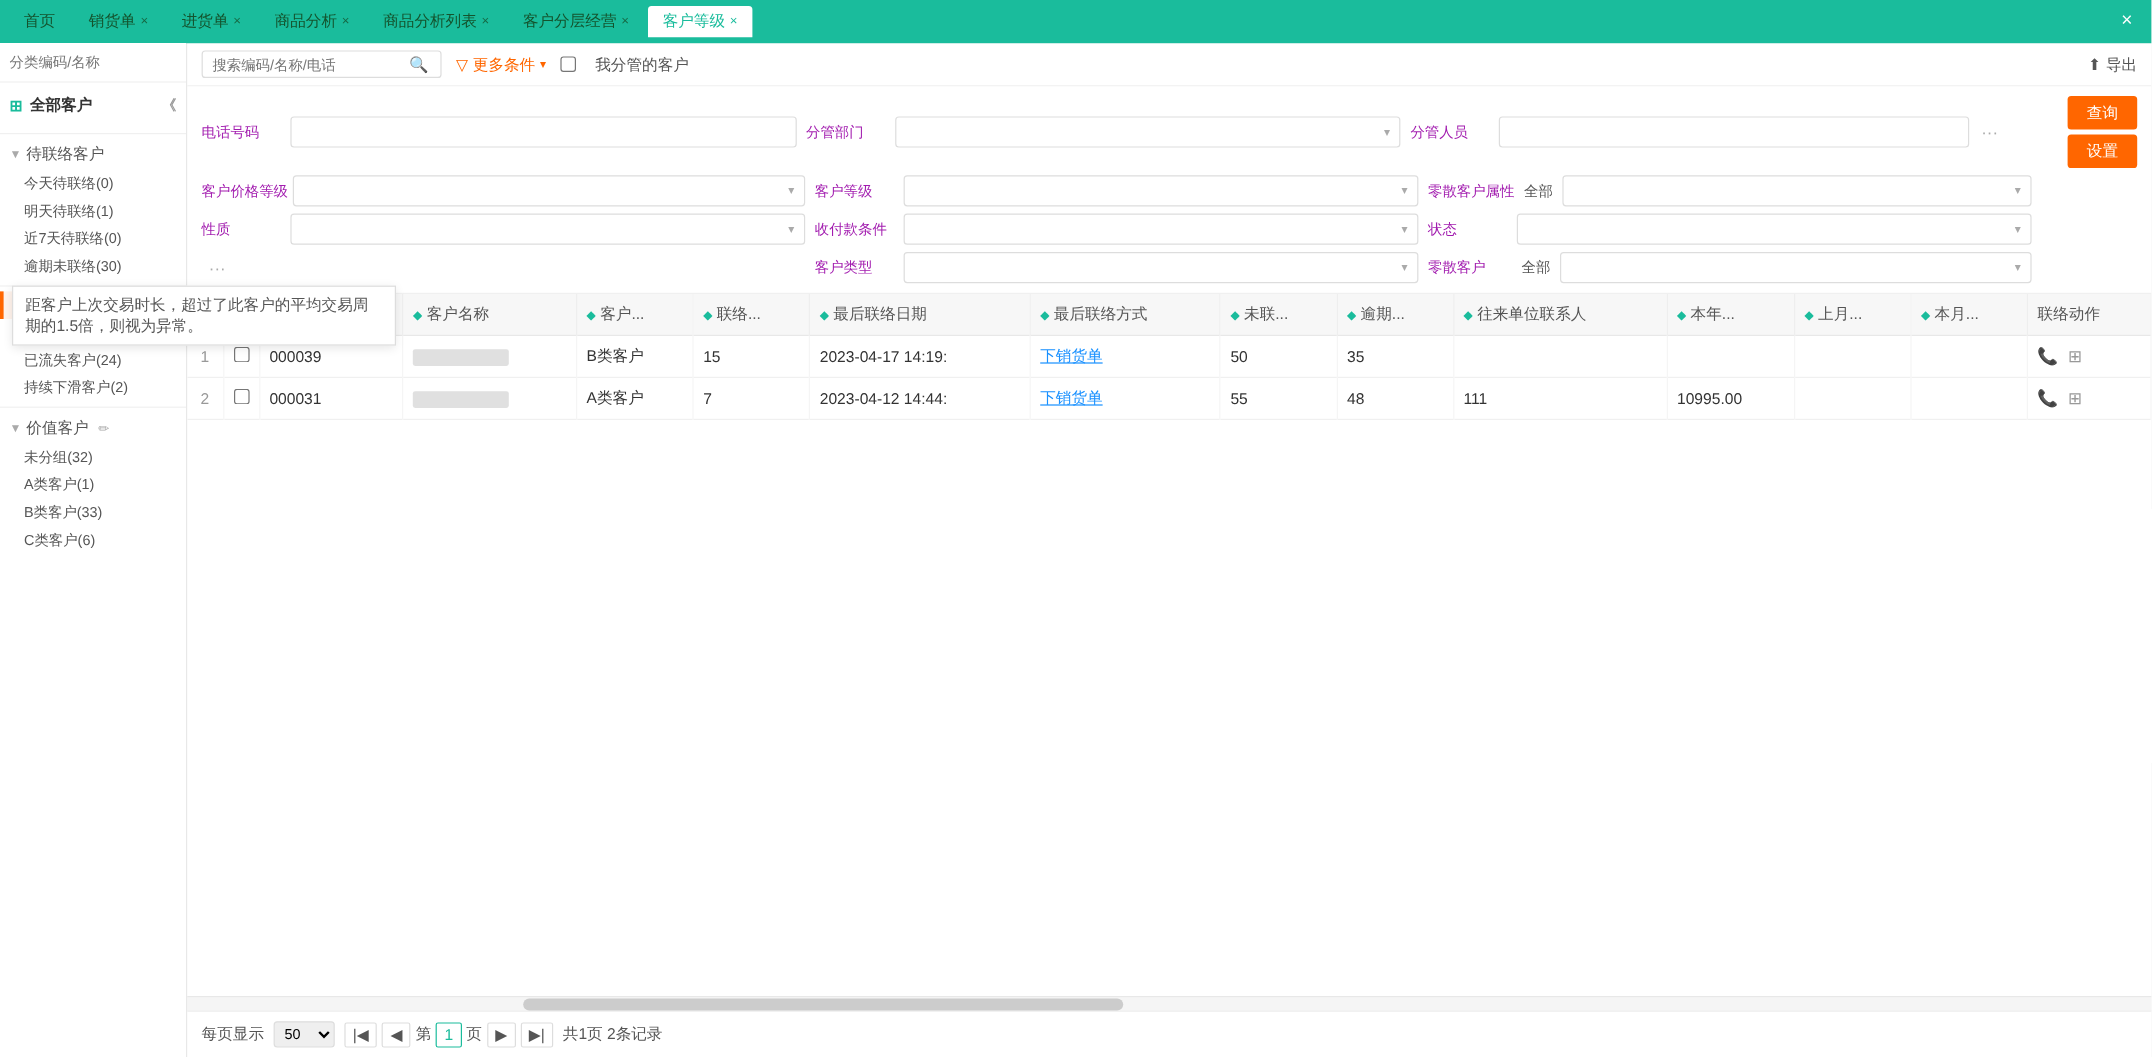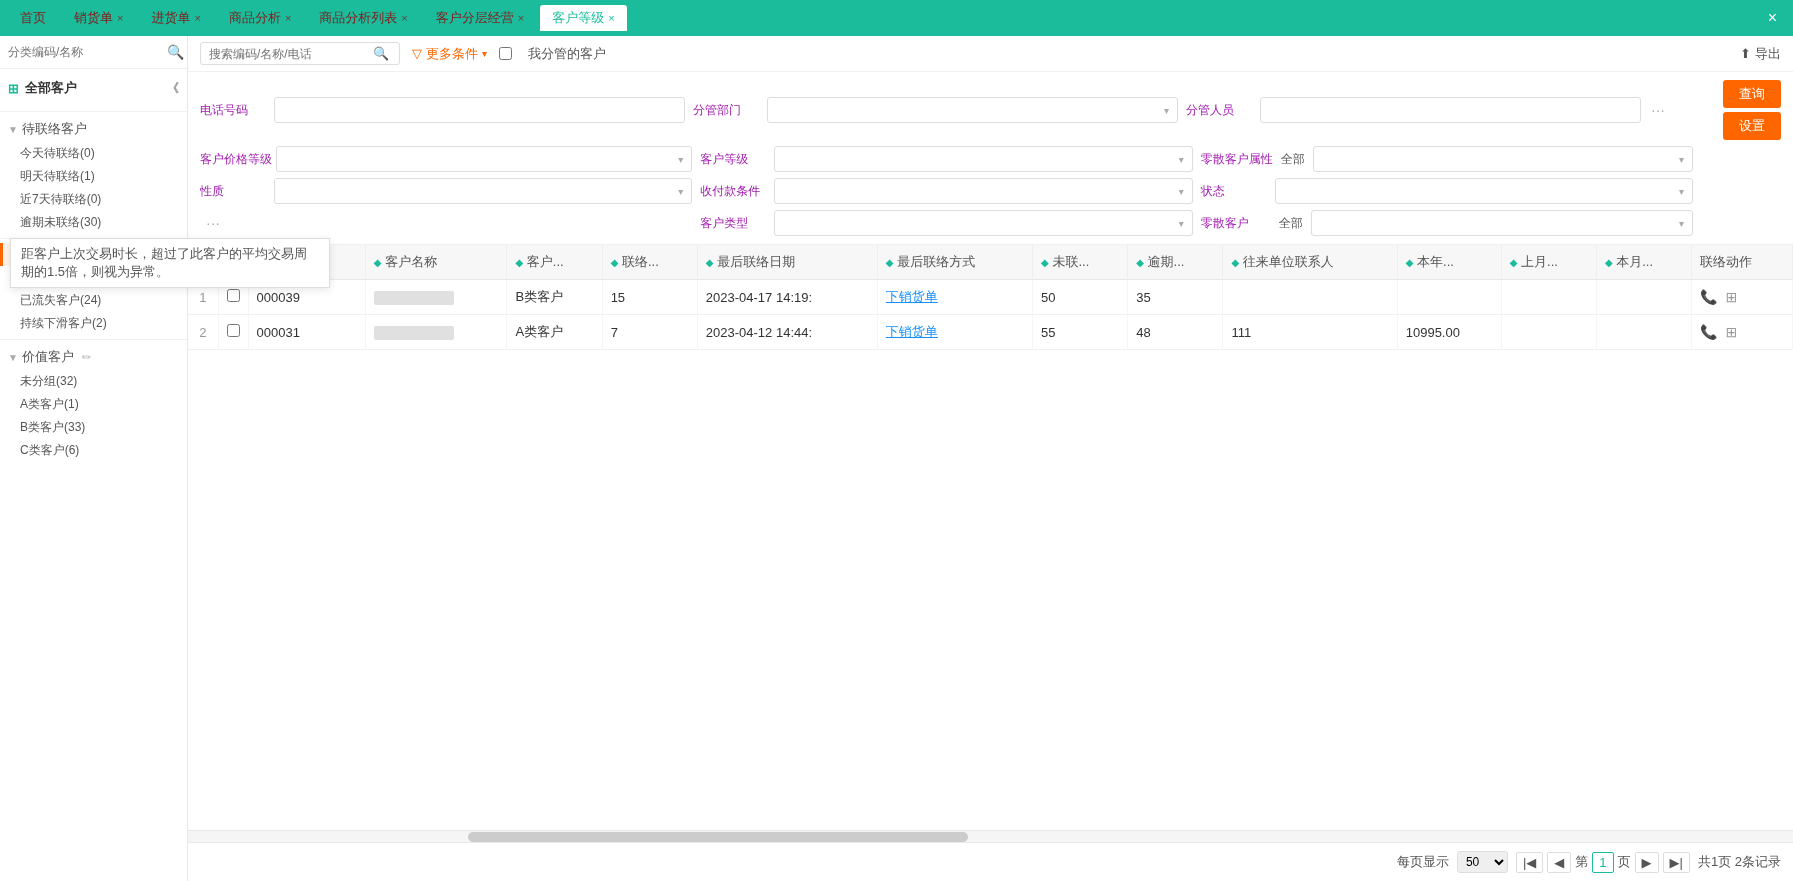--- a/index.html
+++ b/index.html
@@ -9,21 +9,21 @@
     .top-nav {
       background: #1abc9c;
       height: 36px;
       display: flex;
       align-items: center;
       padding: 0 8px;
       gap: 4px;
       position: relative;
     }
     .top-nav .nav-item {
-      color: #7f1d1d;
+      color: #14532d;
       padding: 4px 12px;
       cursor: pointer;
       border-radius: 3px 3px 0 0;
       font-size: 13px;
       white-space: nowrap;
       display: flex;
       align-items: center;
       gap: 4px;
     }
     .top-nav .nav-item.active {
@@ -39,21 +39,21 @@
     }
 
     
     .main-layout {
       display: flex;
       height: calc(881px - 36px);
     }
 
     
     .sidebar {
-      width: 188px;
+      width: 156px;
       background: #fff;
       border-right: 1px solid #e8e8e8;
       display: flex;
       flex-direction: column;
       flex-shrink: 0;
       overflow-y: auto;
     }
     .sidebar-search {
       padding: 8px;
       display: flex;
@@ -331,21 +331,20 @@
       font-size: 14px;
     }
 
     
     .bottom-bar {
       background: #fff;
       border-top: 1px solid #e8e8e8;
       padding: 8px 12px;
       display: flex;
       align-items: center;
-      justify-content: flex-end;
       gap: 8px;
       font-size: 12px;
       color: #555;
     }
     .page-size-select {
       border: 1px solid #ddd;
       border-radius: 3px;
       padding: 2px 4px;
       font-size: 12px;
     }

